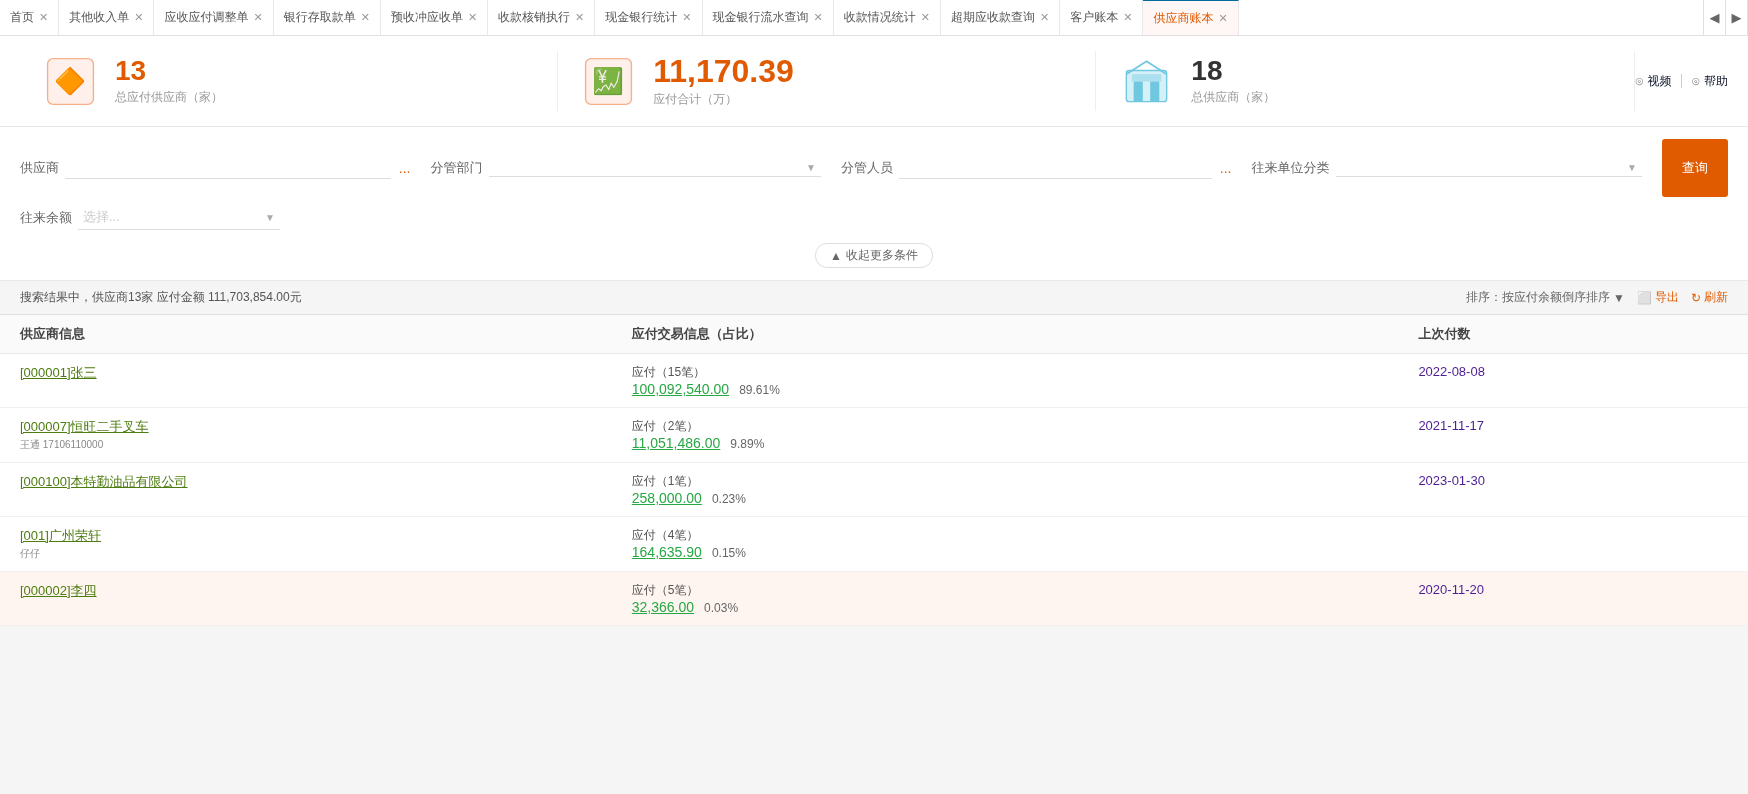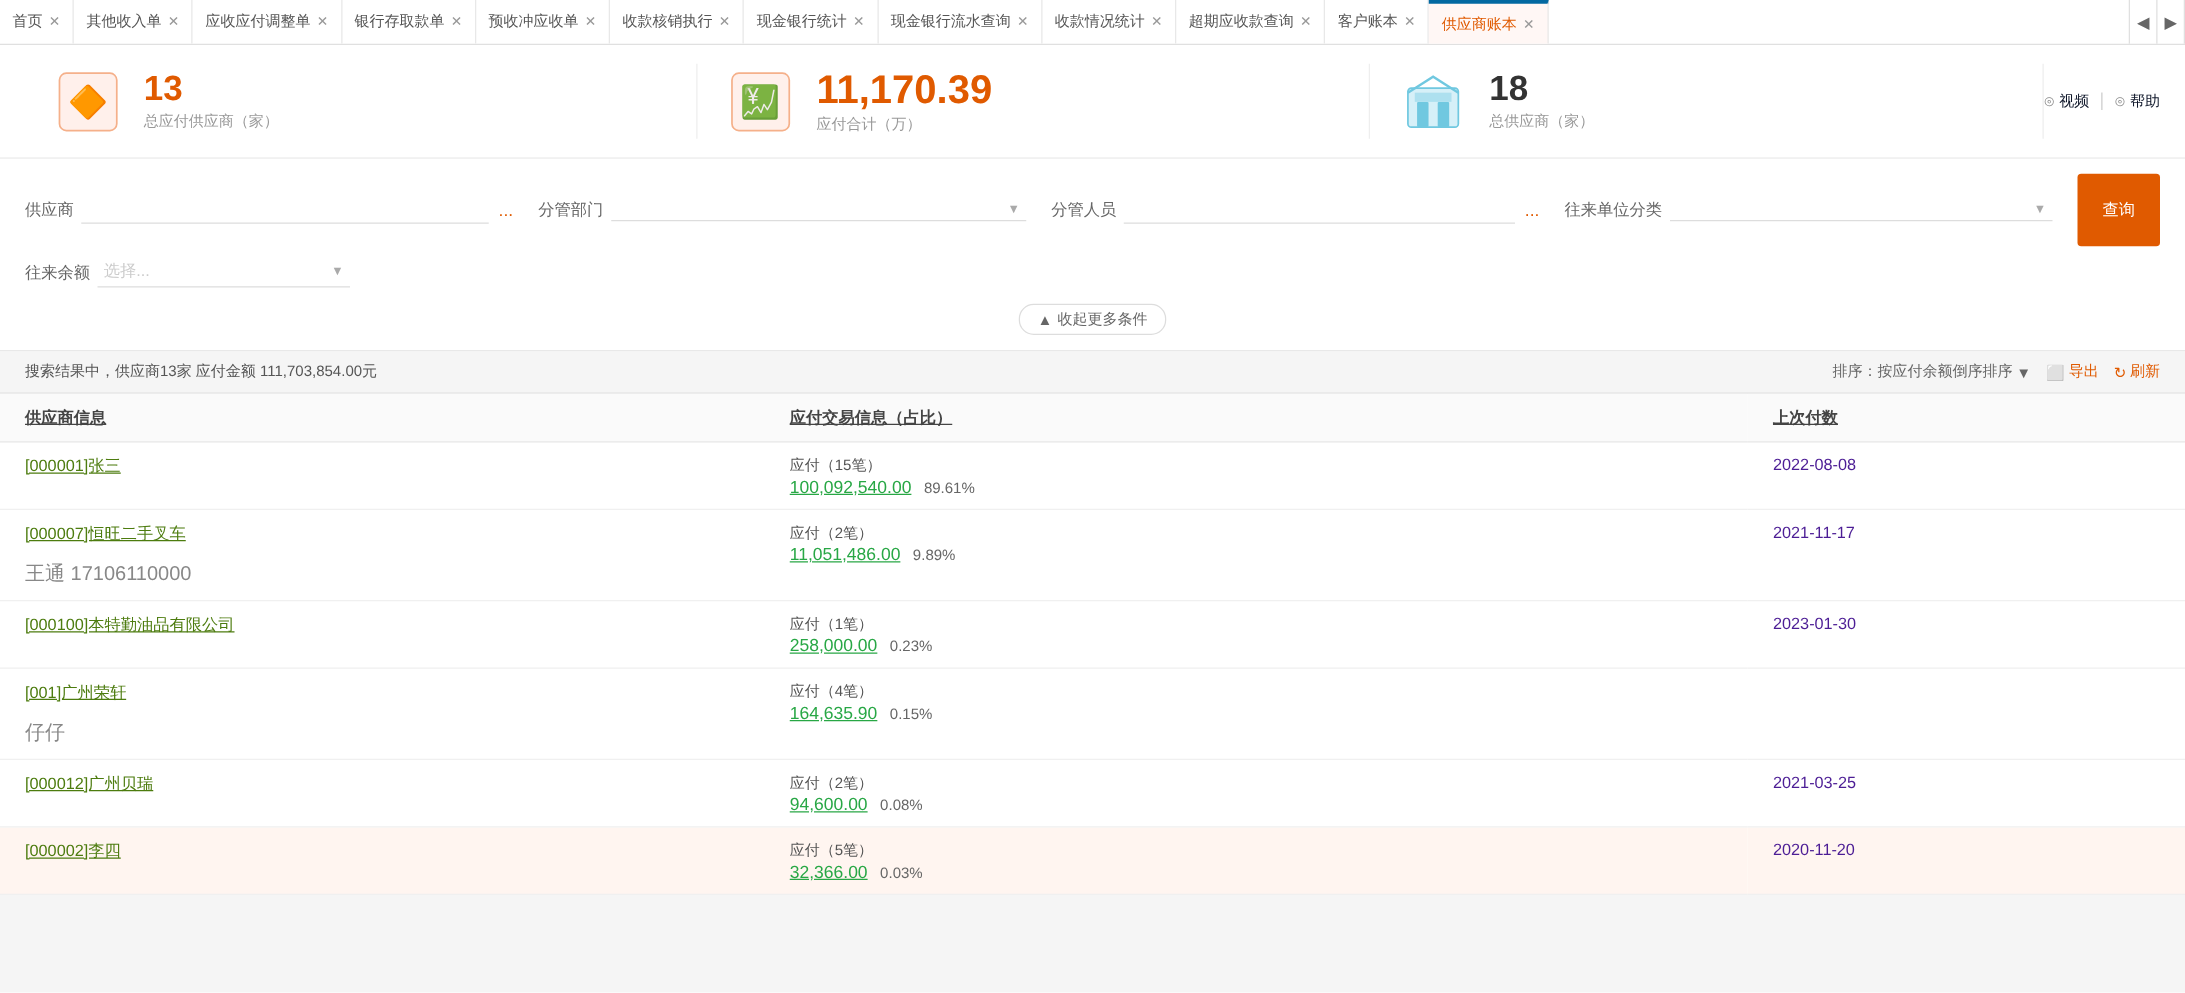--- a/index.html
+++ b/index.html
@@ -22,21 +22,21 @@
       border-right: 1px solid #e8e8e8;
       white-space: nowrap;
       cursor: pointer;
       font-size: 12px;
       color: #555;
       font-family: Liberation Serif, serif;
     }
     .nav-tab.active {
       background: #fff7f5;
       color: #e05a00;
-      border-top: 3px solid #0369a1;
+      border-top: 1px solid #0369a1;
     }
     .nav-tab .close-btn {
       margin-left: 5px;
       color: #999;
       font-size: 11px;
     }
     .nav-arrows {
       display: flex;
       margin-left: auto;
       border-left: 1px solid #e0e0e0;
@@ -221,41 +221,40 @@
     .data-table thead tr {
       background: #fafafa;
       border-bottom: 1px solid #e8e8e8;
     }
     .data-table thead th {
       padding: 10px 20px;
       text-align: left;
       font-weight: 600;
       color: #444;
       font-size: 13px;
-      text-decoration: underline;
     }
     .data-table tbody tr {
       border-bottom: 1px solid #f0f0f0;
     }
     .data-table tbody tr.highlighted { background: #fff5f0; }
     .data-table td {
       padding: 10px 20px;
       vertical-align: top;
       font-size: 13px;
     }
     .supplier-link {
       color: #4d7c0f;
       text-decoration: underline;
       cursor: pointer;
       font-size: 13px;
     }
     .supplier-sub {
       color: #888;
-      font-size: 16px;
-      margin-top: 13px;
+      font-size: 10px;
+      margin-top: 2px;
     }
     .tx-label { color: #555; font-size: 12px; }
     .tx-amount {
       color: #28a745;
       font-size: 14px;
       font-weight: 500;
       text-decoration: underline;
       cursor: pointer;
     }
     .tx-percent { color: #666; font-size: 12px; margin-left: 10px; }
@@ -493,31 +492,20 @@
           <td><span class="supplier-link">[001]广州荣轩</span><div class="supplier-sub">仔仔</div></td>
           <td>
             <div class="tx-label">应付（4笔）</div>
             <div class="tx-row">
               <span class="tx-amount">164,635.90</span>
               <span class="tx-percent">0.15%</span>
             </div>
           </td>
           <td class="last-payment"></td>
         </tr>
-        <tr>
-          <td><span class="supplier-link">[000012]广州贝瑞</span></td>
-          <td>
-            <div class="tx-label">应付（2笔）</div>
-            <div class="tx-row">
-              <span class="tx-amount">94,600.00</span>
-              <span class="tx-percent">0.08%</span>
-            </div>
-          </td>
-          <td class="last-payment">2021-03-25</td>
-        </tr>
         <tr class="highlighted">
           <td><span class="supplier-link">[000002]李四</span></td>
           <td>
             <div class="tx-label">应付（5笔）</div>
             <div class="tx-row">
               <span class="tx-amount">32,366.00</span>
               <span class="tx-percent">0.03%</span>
             </div>
           </td>
           <td class="last-payment">2020-11-20</td>

